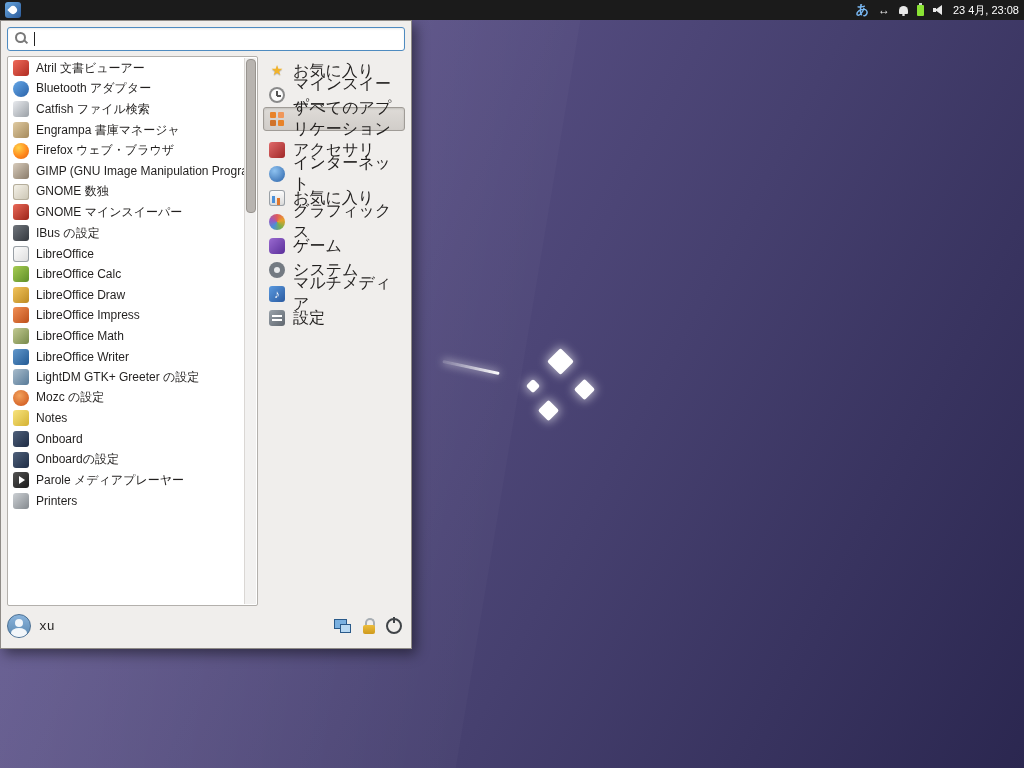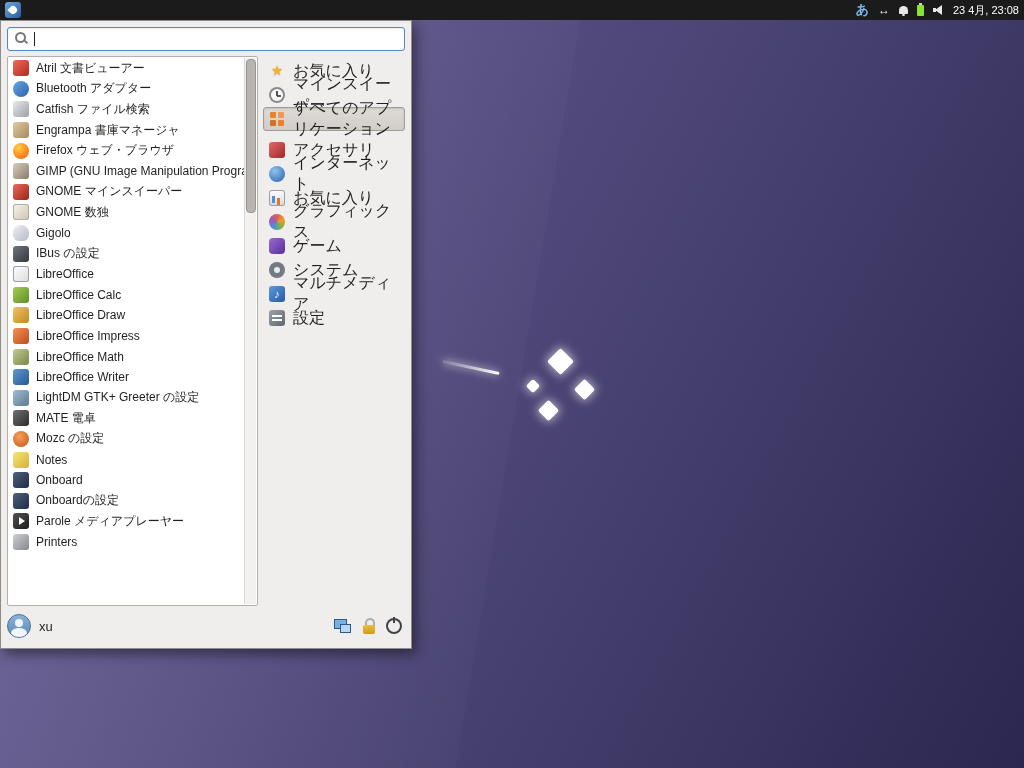--- a/index.html
+++ b/index.html
@@ -62,21 +62,21 @@
   .scrollbar{position:absolute;top:1px;bottom:1px;right:1px;width:11px;background:#f2f1f0;border-left:1px solid #dad7d4;}
   .thumb{position:absolute;left:1px;top:1px;width:8px;height:152px;background:#b8b4b0;border:1px solid #98948f;border-radius:4px;}
 
   .cat-list{flex:1;display:flex;flex-direction:column;padding-top:3px;}
   .cat-row{display:flex;align-items:center;gap:8px;height:22px;flex:none;padding:0 5px;font-size:16px;color:#211f1e;
     border:1px solid transparent;border-radius:3px;cursor:default;}
   .cat-row.selected{background:linear-gradient(#dedbd7,#d1cdc9);border-color:#a09c97;
     box-shadow:inset 0 1px 2px rgba(0,0,0,.12);margin-bottom:7px;align-items:center;}
   .cat-icon{position:relative;width:16px;height:16px;border-radius:3px;flex:none;}
 
-  .menu-footer{flex:none;height:32px;display:flex;align-items:center;justify-content:space-between;padding-top:4px;}
+  .menu-footer{flex:none;height:32px;display:flex;align-items:center;justify-content:space-between;padding-top:4px;font-family:Liberation Mono, monospace;}
   .user{display:flex;align-items:center;gap:8px;cursor:pointer;}
   .avatar{position:relative;width:24px;height:24px;border-radius:50%;overflow:hidden;
     background:linear-gradient(#8ab4dc,#5a87b0);border:1px solid #4a6f93;box-sizing:border-box;}
   .avatar::before{content:"";position:absolute;left:7px;top:4px;width:8px;height:8px;border-radius:50%;background:#f2f6fa;}
   .avatar::after{content:"";position:absolute;left:3px;top:13px;width:16px;height:10px;border-radius:50% 50% 0 0;background:#f2f6fa;}
   .uname{font-size:13px;color:#211f1e;}
   .footer-actions{display:flex;align-items:center;gap:10px;padding-right:3px;}
   .act{position:relative;display:inline-block;cursor:pointer;}
   .act.settings{width:18px;height:16px;}
   .act.settings::before{content:"";position:absolute;left:0;top:1px;width:11px;height:8px;background:#7ab0e0;border:1px solid #2a5a8a;}
@@ -198,33 +198,29 @@
     <span class="app-icon icon-firefox"></span>
     <span class="app-label">Firefox ウェブ・ブラウザ</span>
   </div>
 
   <div class="app-row">
     <span class="app-icon icon-gimp"></span>
     <span class="app-label">GIMP (GNU Image Manipulation Program)</span>
   </div>
 
   <div class="app-row">
+    <span class="app-icon icon-gnome-sudoku"></span>
+    <span class="app-label">GNOME 数独</span>
+  </div>
+
+  <div class="app-row">
     <span class="app-icon icon-gnome-mines"></span>
     <span class="app-label">GNOME マインスイーパー</span>
   </div>
 
-  <div class="app-row">
-    <span class="app-icon icon-gnome-sudoku"></span>
-    <span class="app-label">GNOME 数独</span>
-  </div>
-
-  <div class="app-row">
-    <span class="app-icon icon-gigolo"></span>
-    <span class="app-label">Gigolo</span>
-  </div>
 
 
   <div class="app-row">
     <span class="app-icon icon-ibus"></span>
     <span class="app-label">IBus の設定</span>
   </div>
 
   <div class="app-row">
     <span class="app-icon icon-libreoffice"></span>
     <span class="app-label">LibreOffice</span>
@@ -253,24 +249,20 @@
   <div class="app-row">
     <span class="app-icon icon-libreoffice-writer"></span>
     <span class="app-label">LibreOffice Writer</span>
   </div>
 
   <div class="app-row">
     <span class="app-icon icon-lightdm-settings"></span>
     <span class="app-label">LightDM GTK+ Greeter の設定</span>
   </div>
 
-  <div class="app-row">
-    <span class="app-icon icon-mate-calc"></span>
-    <span class="app-label">MATE 電卓</span>
-  </div>
 
 
   <div class="app-row">
     <span class="app-icon icon-mozc"></span>
     <span class="app-label">Mozc の設定</span>
   </div>
 
   <div class="app-row">
     <span class="app-icon icon-notes"></span>
     <span class="app-label">Notes</span>

